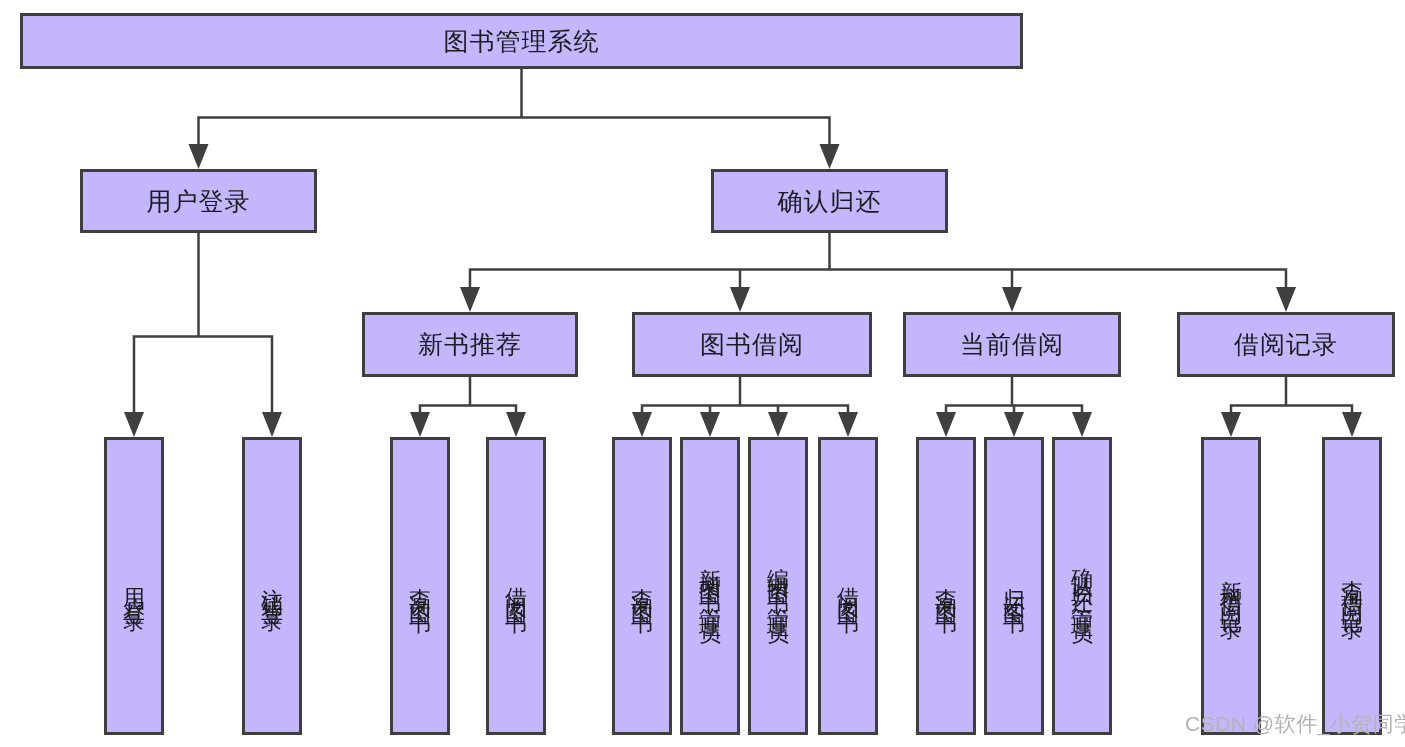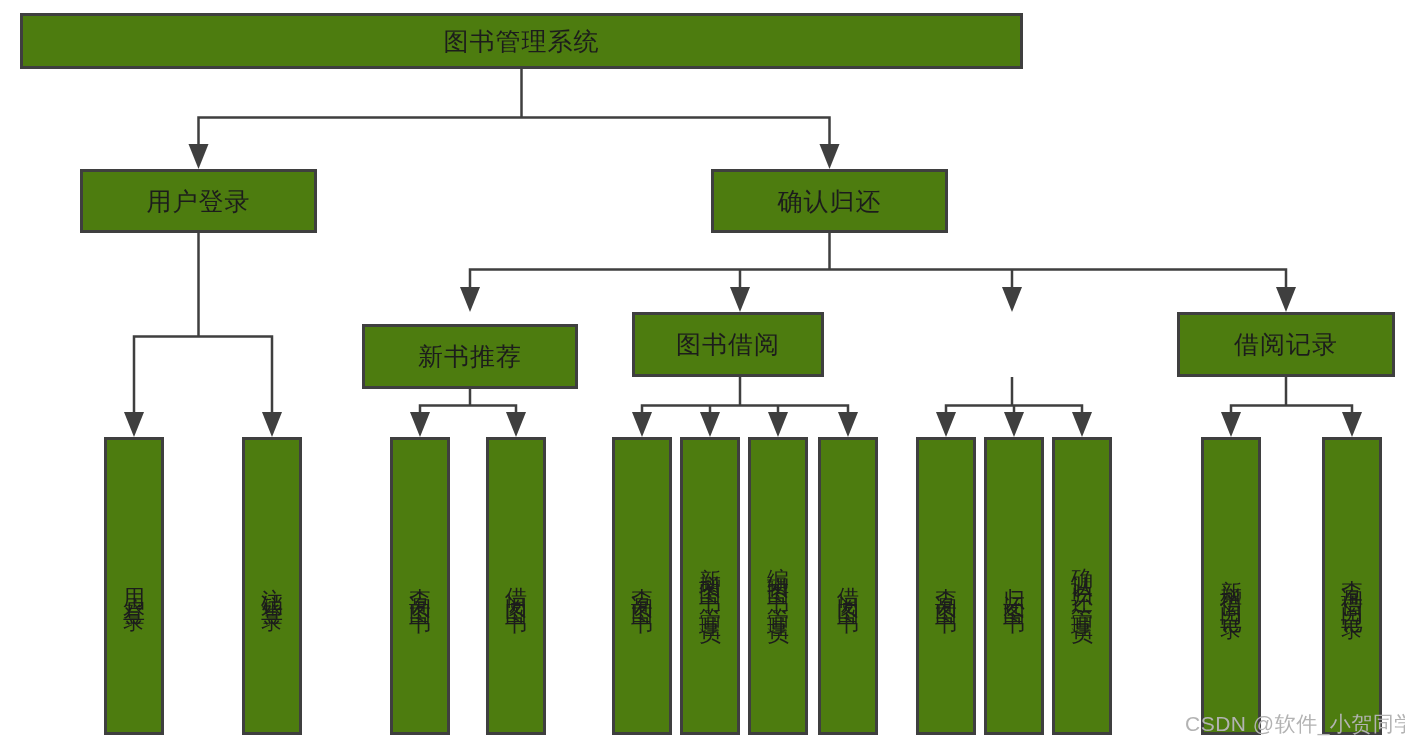--- a/index.html
+++ b/index.html
@@ -2,21 +2,21 @@
 <html><head>
 <meta charset="utf-8">
 <style>
   html,body{margin:0;padding:0;background:#ffffff;}
   .canvas{
     position:relative;width:1405px;height:747px;background:#ffffff;overflow:hidden;
     font-family:"Liberation Sans","DejaVu Sans",sans-serif;
   }
   .wires{position:absolute;left:0;top:0;width:1405px;height:747px;}
   .node{
-    position:absolute;box-sizing:border-box;background:#4d7c0f;
+    position:absolute;box-sizing:border-box;background:#c4b5fd;
     border:3px solid #3f3f3f;display:flex;align-items:center;justify-content:center;
     color:#1c1c1c;font-size:25px;letter-spacing:1px;white-space:nowrap;
   }
   .leaf{font-size:22px;}
   .vtext{
     writing-mode:vertical-rl;text-orientation:mixed;
     letter-spacing:8px;line-height:1;white-space:nowrap;
   }
   .watermark{
     position:absolute;left:1185px;top:710px;width:215px;
@@ -87,25 +87,28 @@
     <span>图书管理系统</span>
   </div>
 
   <div class="node" style="left:80px;top:169px;width:237px;height:64px">
     <span>用户登录</span>
   </div>
   <div class="node" style="left:711px;top:169px;width:237px;height:64px">
     <span>确认归还</span>
   </div>
 
-  <div class="node" style="left:362px;top:324px;width:216px;height:65px">
+  <div class="node" style="left:362px;top:312px;width:216px;height:65px">
     <span>新书推荐</span>
   </div>
-  <div class="node" style="left:632px;top:312px;width:192px;height:65px">
+  <div class="node" style="left:632px;top:312px;width:240px;height:65px">
     <span>图书借阅</span>
+  </div>
+  <div class="node" style="left:903px;top:312px;width:218px;height:65px">
+    <span>当前借阅</span>
   </div>
   <div class="node" style="left:1177px;top:312px;width:218px;height:65px">
     <span>借阅记录</span>
   </div>
 
   <div class="node leaf" style="left:104px;top:437px;width:60px;height:298px">
     <span class="vtext">用户登录</span>
   </div>
   <div class="node leaf" style="left:242px;top:437px;width:60px;height:298px">
     <span class="vtext">注销登录</span>

